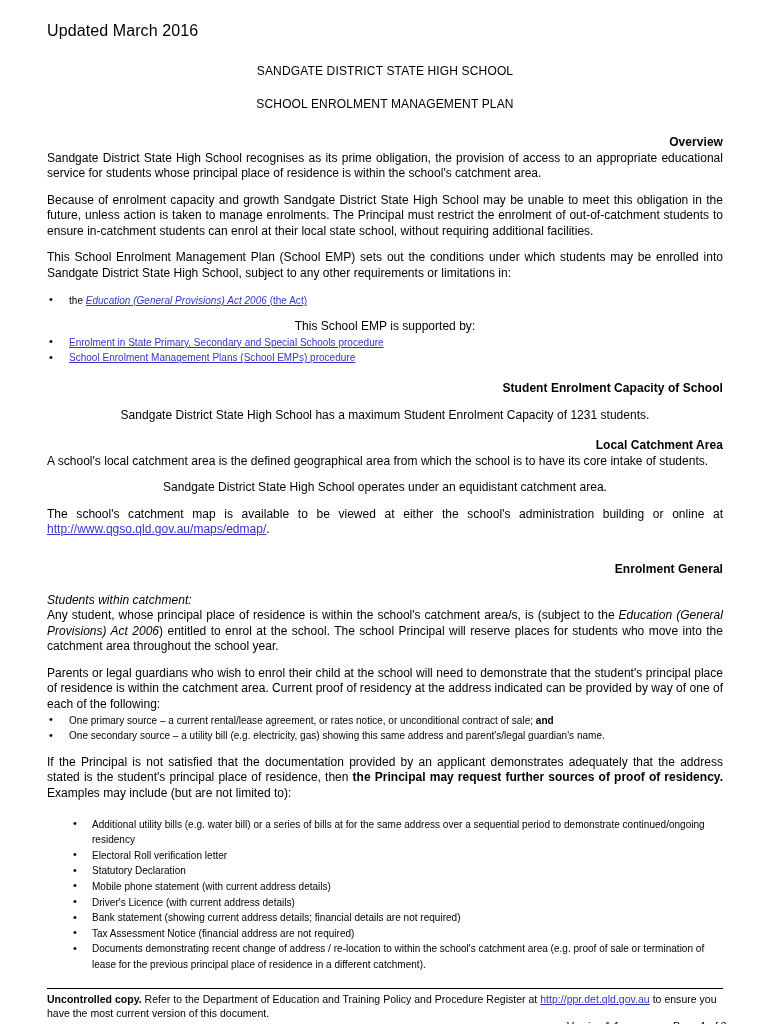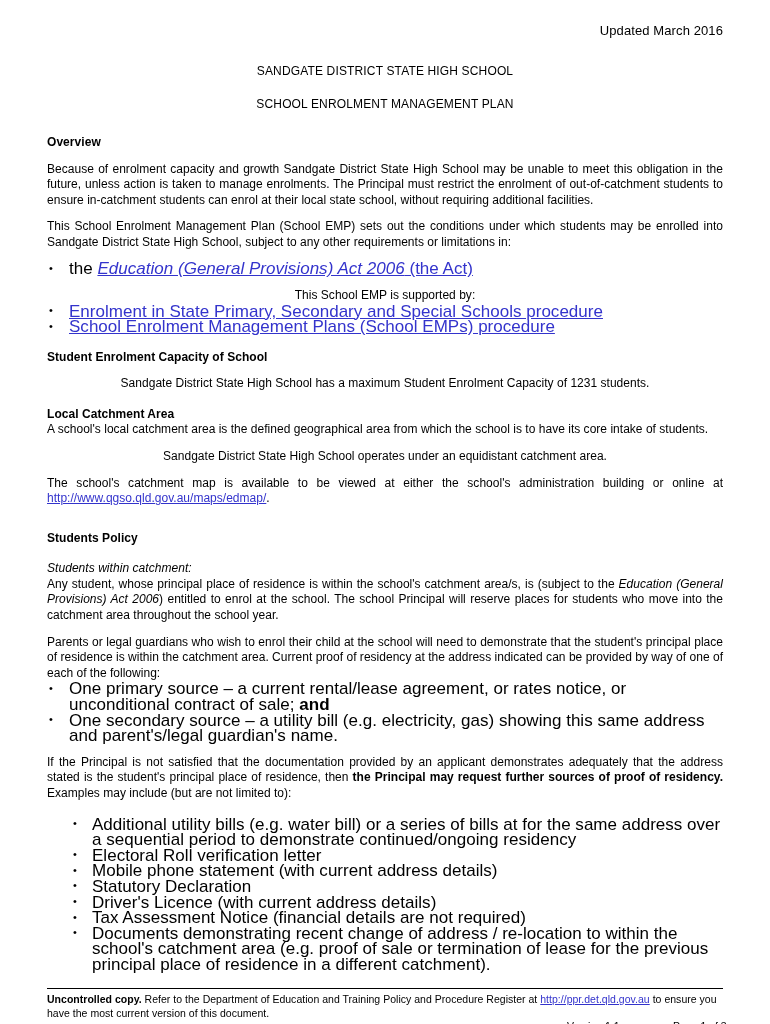--- a/index.html
+++ b/index.html
@@ -23,42 +23,42 @@
     padding: 0;
     overflow: hidden;
   }
   .content {
     position: absolute;
     left: 47px;
     top: 24px;
     width: 676px;
   }
   .updated {
-    font-size: 13px;
+    font-size: 16px;
     line-height: 13px;
     margin: 0 0 12px 0;
     letter-spacing: 0.1px;
-    text-align: right;
   }
   .doc-title {
     text-align: center;
     font-size: 12px;
     font-weight: normal;
     letter-spacing: 0.15px;
     margin: 0;
   }
   .title-1 { margin-top: 27px; }
   .title-2 { margin-top: 19px; }
 
   h2.section {
     font-size: 12px;
     font-weight: bold;
     margin: 0;
     line-height: 15.5px;
     letter-spacing: 0.05px;
+    text-align: right;
   }
   h3.subsection {
     font-size: 12px;
     font-weight: normal;
     font-style: italic;
     margin: 0;
     line-height: 15.5px;
     letter-spacing: 0.05px;
   }
   p.body {
@@ -74,21 +74,21 @@
   .gap-md { height: 15px; }
   .gap-xl { height: 24px; }
 
   ul.bullets {
     list-style: none;
     margin: 0;
     padding: 0;
   }
   ul.bullets > li {
     position: relative;
-    font-size: 17px;
+    font-size: 10px;
     line-height: 15.6px;
     padding-left: 20px;
     margin-left: 2px;
     letter-spacing: 0.02px;
   }
   ul.bullets > li::before {
     content: "\2022";
     position: absolute;
     left: 0px;
     top: -0.5px;
@@ -150,20 +150,21 @@
   <div class="content">
 
     <p class="updated">Updated  March 2016</p>
 
     <p class="doc-title title-1">SANDGATE DISTRICT STATE HIGH SCHOOL</p>
     <p class="doc-title title-2">SCHOOL ENROLMENT MANAGEMENT PLAN</p>
 
     <div class="gap-xl"></div>
 
     <h2 class="section">Overview</h2>
+    <p class="body">Sandgate District State High School recognises as its prime obligation, the provision of access to an appropriate educational service for students whose principal place of residence is within the school's catchment area.</p>
 
     <div class="gap-sm"></div>
     <p class="body">Because of enrolment capacity and growth Sandgate District State High School may be unable to meet this obligation in the future, unless action is taken to manage enrolments. The Principal must restrict the enrolment of out-of-catchment students to ensure in-catchment students can enrol at their local state school, without requiring additional facilities.</p>
 
     <div class="gap-sm"></div>
     <p class="body">This School Enrolment Management Plan (School EMP) sets out the conditions under which students may be enrolled into Sandgate District State High School, subject to any other requirements or limitations in:</p>
 
     <div class="gap-sm"></div>
     <ul class="bullets">
       <li><span>the </span><a class="link" href="#"><span class="i">Education (General Provisions) Act 2006</span><span> (the Act)</span></a></li>
@@ -185,45 +186,46 @@
     <h2 class="section">Local Catchment Area</h2>
     <p class="body">A school's local catchment area is the defined geographical area from which the school is to have its core intake of students.</p>
 
     <div class="gap-sm"></div>
     <p class="body nojustify">Sandgate District State High School operates under an equidistant catchment area.</p>
 
     <div class="gap-sm"></div>
     <p class="body"><span>The school's catchment map is available to be viewed at either the school's administration building or online at </span><a class="link" href="#">http://www.qgso.qld.gov.au/maps/edmap/</a><span>.</span></p>
 
     <div class="gap-xl"></div>
-    <h2 class="section">Students Policy</h2>
+    <h2 class="section">Enrolment General</h2>
 
     <div class="gap-md"></div>
     <h3 class="subsection">Students within catchment:</h3>
     <p class="body"><span>Any student, whose principal place of residence is within the school's catchment area/s, is (subject to the </span><span class="i">Education (General Provisions) Act 2006</span><span>) entitled to enrol at the school. The school Principal will reserve places for students who move into the catchment area throughout the school year.</span></p>
 
     <div class="gap-sm"></div>
     <p class="body">Parents or legal guardians who wish to enrol their child at the school will need to demonstrate that the student's principal place of residence is within the catchment area. Current proof of residency at the address indicated can be provided by way of one of each of the following:</p>
 
     <ul class="bullets">
       <li><span>One primary source – a current rental/lease agreement, or rates notice, or unconditional contract of sale; </span><span class="b">and</span></li>
       <li><span>One secondary source – a utility bill (e.g. electricity, gas) showing this same address and parent's/legal guardian's name.</span></li>
     </ul>
 
     <div class="gap-sm"></div>
     <p class="body"><span>If the Principal is not satisfied that the documentation provided by an applicant demonstrates adequately that the address stated is the student's principal place of residence, then </span><span class="b">the Principal may request further sources of proof of residency.</span><span> Examples may include (but are not limited to):</span></p>
 
     <div class="gap-md"></div>
     <ul class="bullets indented">
       <li>Additional utility bills (e.g. water bill) or a series of bills at for the same address over a sequential period to demonstrate continued/ongoing residency</li>
       <li>Electoral Roll verification letter</li>
+      <li>Statutory Declaration</li>
       <li>Mobile phone statement (with current address details)</li>
-      <li>Statutory Declaration</li>
       <li>Driver's Licence (with current address details)</li>
-      <li>Tax Assessment Notice (financial details are not required)</li>
+      <li>Bank statement (showing current address details; financial details are not required)</li>
+      <li>Tax Assessment Notice (financial address are not required)</li>
       <li>Documents demonstrating recent change of address / re-location to within the school's catchment area (e.g. proof of sale or termination of lease for the previous principal place of residence in a different catchment).</li>
     </ul>
 
   </div>
 
   <div class="footer">
     <div class="footer-rule"></div>
     <p class="footer-text"><span class="b">Uncontrolled copy.</span><span> Refer to the Department of Education and Training Policy and Procedure Register at </span><a class="footer-link" href="#">http://ppr.det.qld.gov.au</a><span> to ensure you have the most current version of this document.</span></p>
     <div class="footer-row2">
       <span class="footer-version">Version 1.1</span>

